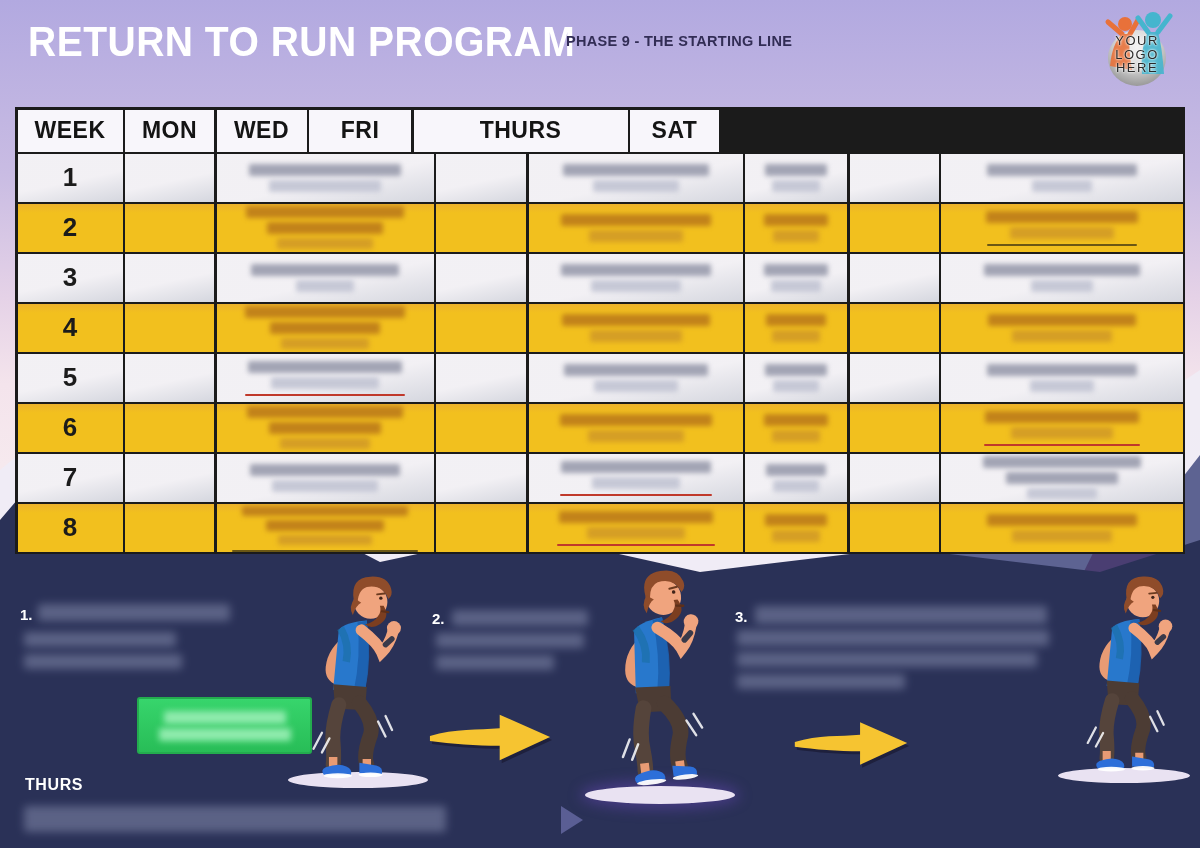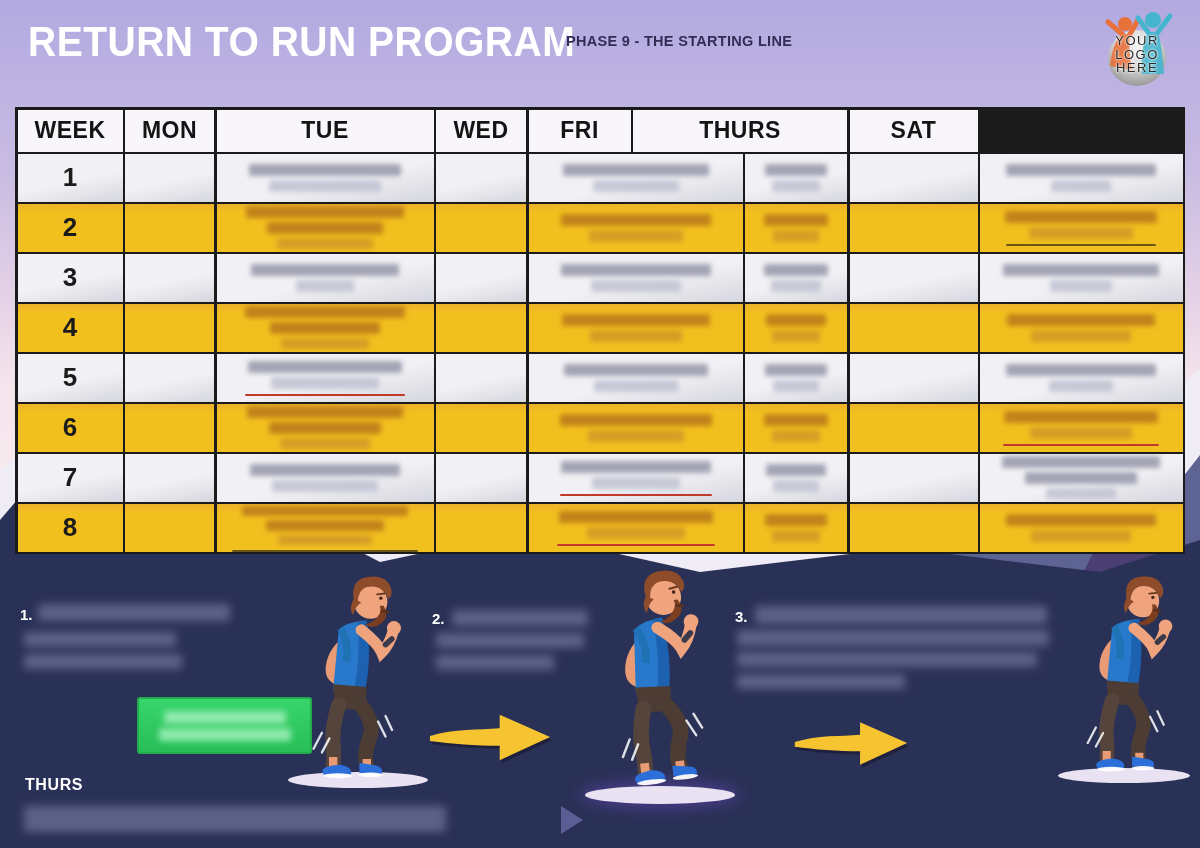--- a/index.html
+++ b/index.html
@@ -23,21 +23,21 @@
 
   
   .schedule{position:absolute;left:15px;top:107px;width:1170px;z-index:2;
             background:#1B1B1B;padding:2.5px;display:flex;flex-direction:column;gap:2.5px;
             box-sizing:border-box;}
   .trow{display:flex;gap:2.5px;height:47.5px;}
   .trow.head{height:42px;}
   .cell{display:flex;flex-direction:column;align-items:center;justify-content:center;
         position:relative;overflow:hidden;}
   .c0{width:105px}.c1{width:89px}.c2{width:217px}.c3{width:90px}
-  .c4{width:214px}.c5{width:102px}.c6{width:128px}.c7{flex:1}
+  .c4{width:214px}.c5{width:102px}.c6{width:89px}.c7{flex:1}
   .r-w .cell{background:linear-gradient(168deg,rgba(251,249,253,.96) 55%,rgba(233,235,244,.9) 100%);}
   .r-y .cell{background:linear-gradient(180deg,#EDB22B 0%,#F2C01E 18%,#F2C01E 100%);}
   .head .cell{background:#F8F6FB;color:#141414;font-weight:700;font-size:23px;letter-spacing:.5px;}
   .week{color:#1B1B1B;font-weight:700;font-size:26px;}
 
   .bar{display:block;height:12px;border-radius:2px;filter:blur(2.6px);margin:2px 0;}
   .r-w .bd{background:#A2A4B4;}
   .r-w .bl{background:#C6C8D6;}
   .r-y .bd{background:#C2821A;}
   .r-y .bl{background:#D59E25;}
@@ -139,21 +139,20 @@
       <div>YOUR</div>
       <div>LOGO</div>
       <div>HERE</div>
     </div>
   </div>
 
   <div class="schedule">
     <div class="trow head">
       <div class="cell c0">WEEK</div>
       <div class="cell c1">MON</div>
-      <div class="cell c2">TUE</div>
       <div class="cell c3">WED</div>
       <div class="cell c5">FRI</div>
       <div class="cell c4">THURS</div>
       <div class="cell c6">SAT</div>
     </div>
 
     <div class="trow r-w">
       <div class="cell c0 week">1</div>
       <div class="cell c1"></div>
       <div class="cell c2">

